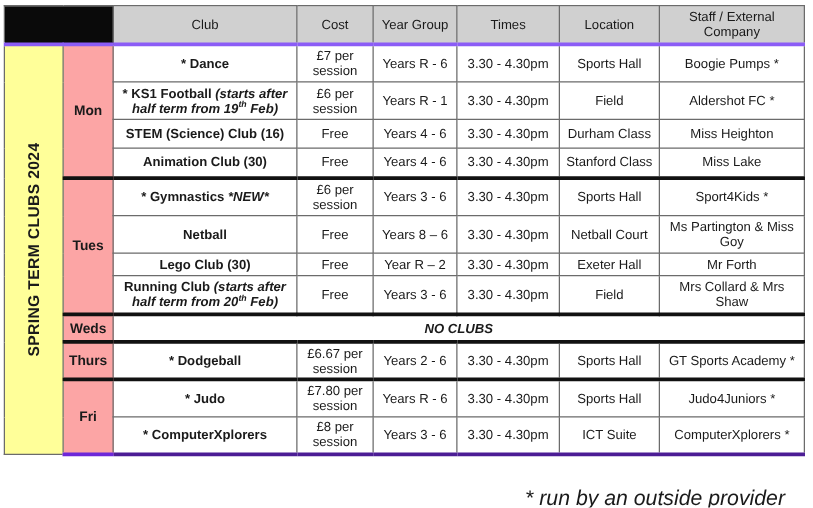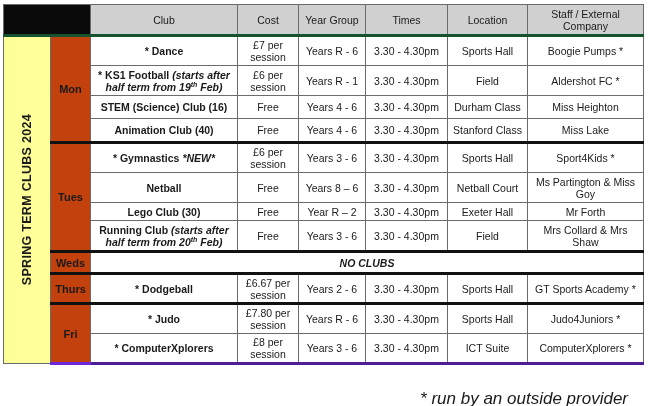--- a/index.html
+++ b/index.html
@@ -7,25 +7,25 @@
          font-family: "Liberation Sans", sans-serif; color: #1a1a1a; }
   table.clubs { position: absolute; left: 3px; top: 4px; border-collapse: collapse;
                 table-layout: fixed; width: 640px; font-size: 10.5px; }
   table.clubs td, table.clubs th { border: 1px solid #6b6b6b; text-align: center;
                 vertical-align: middle; padding: 0 3px; line-height: 12px; }
   th.hdr { background: #d0d0d0; font-weight: normal; height: 29px; }
   th.corner { background: #0a0a0a; border-color: #0a0a0a; }
   td.side { background: #ffff99; border: 1px solid #333; border-left: 2px solid #111; }
   td.side .vert { writing-mode: vertical-rl; transform: rotate(180deg); font-weight: bold;
                   font-size: 12.5px; letter-spacing: 0.3px; margin: 0 auto; }
-  td.day { background: #c2410c; font-weight: bold; font-size: 11px; }
+  td.day { background: #fca5a5; font-weight: bold; font-size: 11px; }
   td.club { font-weight: bold; }
   td.club i { font-weight: bold; }
   tr.thick-top > td { border-top: 3px solid #111; }
-  tr.hdr-row > th { border-bottom: 3px solid #14532d; }
+  tr.hdr-row > th { border-bottom: 3px solid #8b5cf6; }
   td.noclubs { text-align: left; padding-left: 210px; font-weight: bold; font-style: italic; margin-left: 12px; }
   tr.last > td { border-bottom: 3px solid #4c1d95; }
   td.right-edge, th.right-edge { border-right: 2px solid #111; }
   .footnote { position: absolute; right: 22px; top: 389px; font-style: italic; font-size: 17px; }
   sup { font-size: 7px; line-height: 0; }
 </style>
 </head>
 <body>
 
 <table class="clubs">
@@ -75,21 +75,21 @@
   </tr>
   <tr style="height:23px">
     <td class="club">STEM (Science) Club (16)</td>
     <td>Free</td>
     <td>Years 4 - 6</td>
     <td>3.30 - 4.30pm</td>
     <td>Durham Class</td>
     <td class="right-edge">Miss Heighton</td>
   </tr>
   <tr style="height:24px">
-    <td class="club">Animation Club (40)</td>
+    <td class="club">Animation Club (30)</td>
     <td>Free</td>
     <td>Years 4 - 6</td>
     <td>3.30 - 4.30pm</td>
     <td>Stanford Class</td>
     <td class="right-edge">Miss Lake</td>
   </tr>
 
   <tr class="thick-top" style="height:30px">
     <td class="day" rowspan="4">Tues</td>
     <td class="club">

